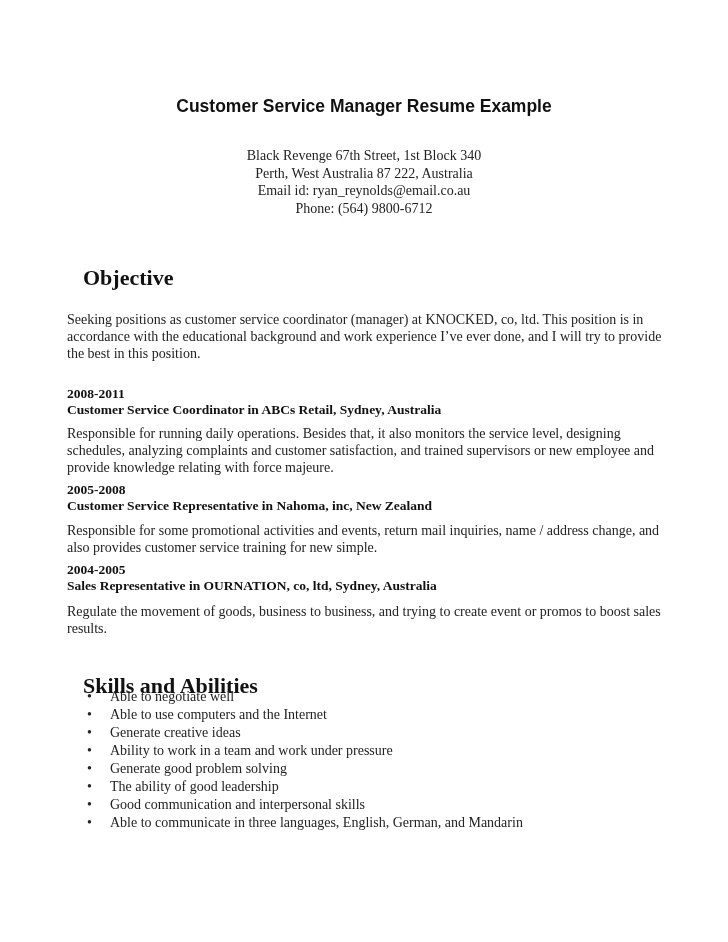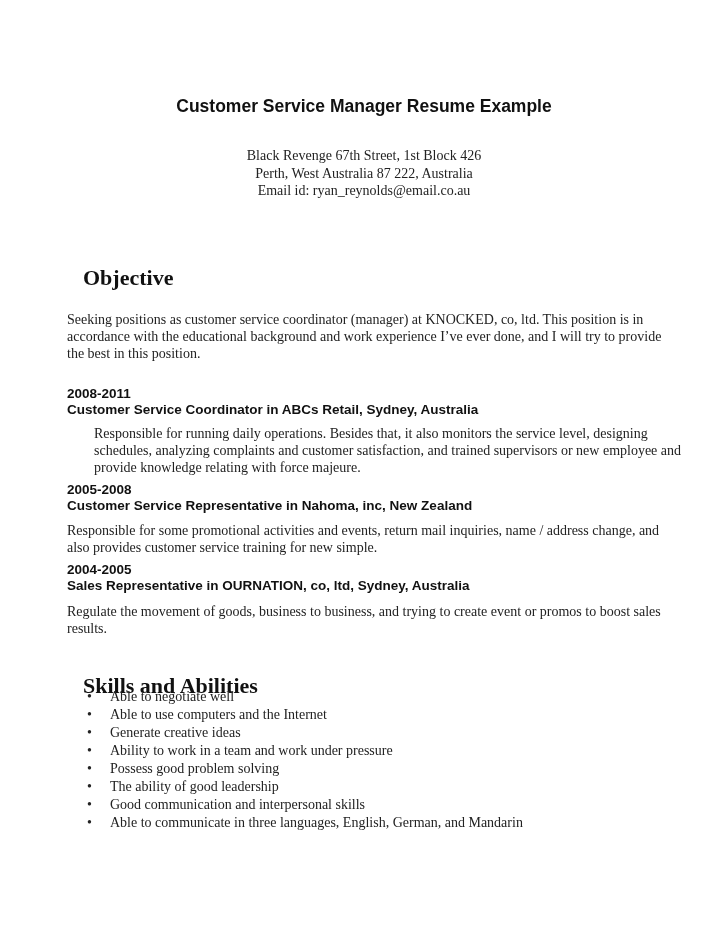--- a/index.html
+++ b/index.html
@@ -5,61 +5,62 @@
   html, body { margin:0; padding:0; }
   body { width:728px; height:942px; background:#ffffff; position:relative; overflow:hidden; color:#1a1a1a; }
   .page { position:absolute; left:0; top:12px; width:576px; height:942px; }
   .doc-title { position:absolute; top:84px; left:0; width:728px; text-align:center;
     font-family:"Liberation Sans", sans-serif; font-weight:bold; font-size:17.5px; color:#111; }
   .contact { position:absolute; top:135px; left:0; width:728px; text-align:center;
     font-family:"Liberation Serif", serif; font-size:14px; line-height:17.5px; color:#222; }
   .contact div { margin:0; }
   .h2 { position:absolute; left:67px; font-family:"Liberation Serif", serif; font-weight:bold; font-size:22px; color:#111; margin:16px;text-align:center; }
   .para { position:absolute; left:67px; width:595px; font-family:"Liberation Serif", serif; font-size:14px; line-height:17px; color:#222; margin:0; }
-  .date, .role { position:absolute; left:67px; font-family:Liberation Sans, sans-serif; font-weight:bold; font-size:13.5px; color:#111; }
+  .date, .role { position:absolute; left:67px; font-family:Liberation Serif, serif; font-weight:bold; font-size:13.5px; color:#111; }
   ul.skills { position:absolute; left:87px; top:676px; margin:0; padding:0; list-style:none;
     font-family:"Liberation Serif", serif; font-size:14px; line-height:18px; color:#222; }
   ul.skills li { position:relative; padding-left:23px; }
   ul.skills li .bullet { position:absolute; left:0; top:0; }
 </style>
 </head>
 <body>
 
 <div class="page">
 
   <div class="doc-title">Customer Service Manager Resume Example</div>
 
   <div class="contact">
-    <div>Black Revenge 67th Street, 1st Block 426</div>
+    <div>Black Revenge 67th Street, 1st Block 340</div>
     <div>Perth, West Australia 87 222, Australia</div>
     <div>Email id: ryan_reynolds@email.co.au</div>
+    <div>Phone: (564) 9800-6712</div>
   </div>
 
   <h2 class="h2" style="top:237px;">Objective</h2>
   <p class="para" style="top:268px;margin-top:31px;">Seeking positions as customer service coordinator (manager) at KNOCKED, co, ltd. This position is in accordance with the educational background and work experience I’ve ever done, and I will try to provide the best in this position.</p>
 
 
   <div class="date" style="top:374px;">2008-2011</div>
   <div class="role" style="top:390px;">Customer Service Coordinator in ABCs Retail, Sydney, Australia</div>
-  <p class="para" style="top:413px;margin-left:27px;">Responsible for running daily operations. Besides that, it also monitors the service level, designing schedules, analyzing complaints and customer satisfaction, and trained supervisors or new employee and provide knowledge relating with force majeure.</p>
+  <p class="para" style="top:413px;">Responsible for running daily operations. Besides that, it also monitors the service level, designing schedules, analyzing complaints and customer satisfaction, and trained supervisors or new employee and provide knowledge relating with force majeure.</p>
 
   <div class="date" style="top:470px;">2005-2008</div>
   <div class="role" style="top:486px;">Customer Service Representative in Nahoma, inc, New Zealand</div>
   <p class="para" style="top:510px;">Responsible for some promotional activities and events, return mail inquiries, name / address change, and also provides customer service training for new simple.</p>
 
   <div class="date" style="top:550px;">2004-2005</div>
   <div class="role" style="top:566px;">Sales Representative in OURNATION, co, ltd, Sydney, Australia</div>
   <p class="para" style="top:591px;">Regulate the movement of goods, business to business, and trying to create event or promos to boost sales results.</p>
 
   <h2 class="h2" style="top:645px;">Skills and Abilities</h2>
 
   <ul class="skills">
     <li><span class="bullet">•</span><span>Able to negotiate well</span></li>
     <li><span class="bullet">•</span><span>Able to use computers and the Internet</span></li>
     <li><span class="bullet">•</span><span>Generate creative ideas</span></li>
     <li><span class="bullet">•</span><span>Ability to work in a team and work under pressure</span></li>
-    <li><span class="bullet">•</span><span>Possess good problem solving</span></li>
+    <li><span class="bullet">•</span><span>Generate good problem solving</span></li>
     <li><span class="bullet">•</span><span>The ability of good leadership</span></li>
     <li><span class="bullet">•</span><span>Good communication and interpersonal skills</span></li>
     <li><span class="bullet">•</span><span>Able to communicate in three languages, English, German, and Mandarin</span></li>
   </ul>
 
 </div>
 
 </body></html>

